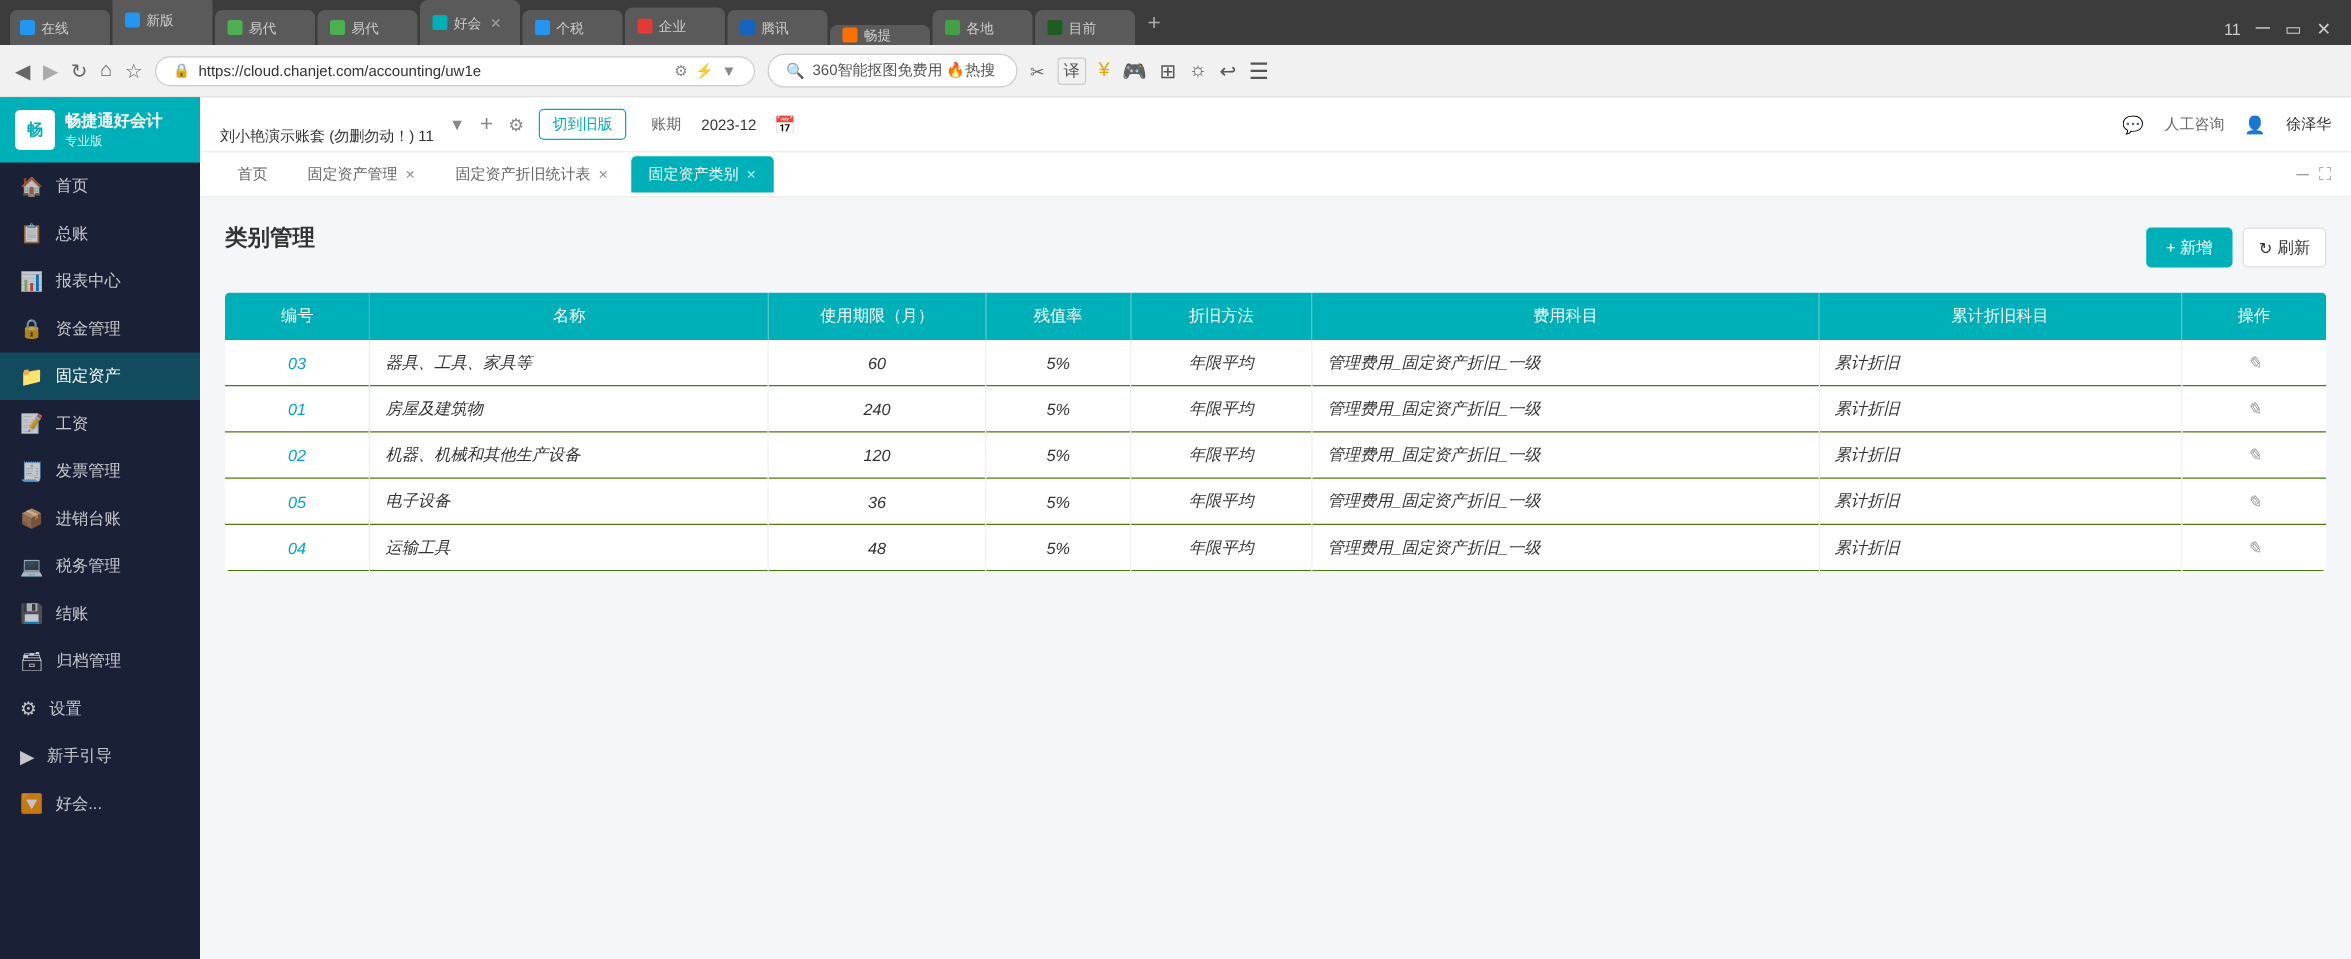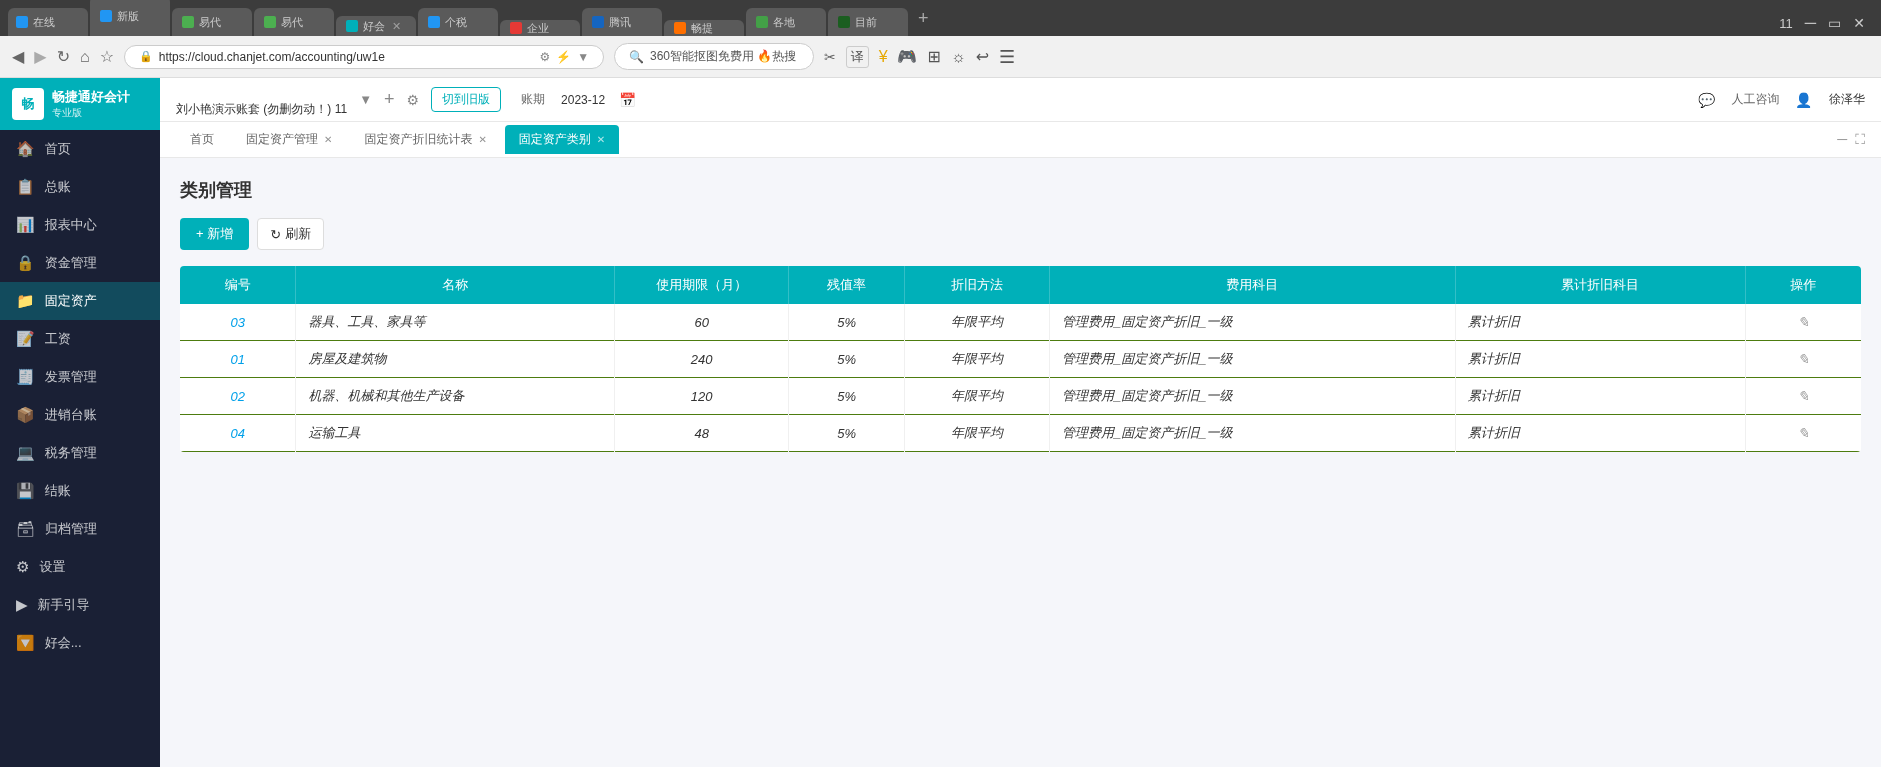--- a/index.html
+++ b/index.html
@@ -65,30 +65,30 @@
     <span>新版</span>
   </div>
   <div style="background:#5a5a5a;color:#ccc;padding:4px 10px;border-radius:6px 6px 0 0;font-size:11px;display:flex;align-items:center;gap:5px;height:28px;min-width:80px;">
     <span style="width:12px;height:12px;background:#4CAF50;border-radius:2px;display:inline-block;flex-shrink:0;"></span>
     <span>易代</span>
   </div>
   <div style="background:#5a5a5a;color:#ccc;padding:4px 10px;border-radius:6px 6px 0 0;font-size:11px;display:flex;align-items:center;gap:5px;height:28px;min-width:80px;">
     <span style="width:12px;height:12px;background:#4CAF50;border-radius:2px;display:inline-block;flex-shrink:0;"></span>
     <span>易代</span>
   </div>
-  <div style="background:#5a5a5a;color:#ccc;padding:4px 10px;border-radius:6px 6px 0 0;font-size:11px;display:flex;align-items:center;gap:5px;height:20px;min-width:80px;">
+  <div style="background:#5a5a5a;color:#ccc;padding:4px 10px;border-radius:6px 6px 0 0;font-size:11px;display:flex;align-items:center;gap:5px;height:36px;min-width:80px;">
     <span style="width:12px;height:12px;background:#00b0b9;border-radius:2px;display:inline-block;flex-shrink:0;"></span>
     <span>好会</span>
     <span style="font-size:11px;opacity:0.6;margin-left:2px;">✕</span>
   </div>
   <div style="background:#5a5a5a;color:#ccc;padding:4px 10px;border-radius:6px 6px 0 0;font-size:11px;display:flex;align-items:center;gap:5px;height:28px;min-width:80px;">
     <span style="width:12px;height:12px;background:#2196F3;border-radius:2px;display:inline-block;flex-shrink:0;"></span>
     <span>个税</span>
   </div>
-  <div style="background:#5a5a5a;color:#ccc;padding:4px 10px;border-radius:6px 6px 0 0;font-size:11px;display:flex;align-items:center;gap:5px;height:16px;min-width:80px;">
+  <div style="background:#5a5a5a;color:#ccc;padding:4px 10px;border-radius:6px 6px 0 0;font-size:11px;display:flex;align-items:center;gap:5px;height:30px;min-width:80px;">
     <span style="width:12px;height:12px;background:#e53935;border-radius:2px;display:inline-block;flex-shrink:0;"></span>
     <span>企业</span>
   </div>
   <div style="background:#5a5a5a;color:#ccc;padding:4px 10px;border-radius:6px 6px 0 0;font-size:11px;display:flex;align-items:center;gap:5px;height:28px;min-width:80px;">
     <span style="width:12px;height:12px;background:#1565C0;border-radius:2px;display:inline-block;flex-shrink:0;"></span>
     <span>腾讯</span>
   </div>
   <div style="background:#5a5a5a;color:#ccc;padding:4px 10px;border-radius:6px 6px 0 0;font-size:11px;display:flex;align-items:center;gap:5px;height:16px;min-width:80px;">
     <span style="width:12px;height:12px;background:#FF6F00;border-radius:2px;display:inline-block;flex-shrink:0;"></span>
     <span>畅提</span>
@@ -243,21 +243,21 @@
         <span>固定资产类别</span>
         <span class="close-x">✕</span>
       </div>
       <div style="margin-left:auto;display:flex;gap:8px;">
         <span style="cursor:pointer;color:#999;font-size:14px;">─</span>
         <span style="cursor:pointer;color:#999;font-size:14px;">⛶</span>
       </div>
     </div>
 
     <div class="content-area">
-      <div style="display:flex;justify-content:space-between;align-items:flex-start;margin-bottom:16px;flex-direction:column;">
+      <div style="display:flex;justify-content:space-between;align-items:center;margin-bottom:16px;">
         <h2 class="page-title">类别管理</h2>
         <div class="toolbar" style="margin-bottom:0;">
           <button class="btn-add">+ 新增</button>
           <button class="btn-refresh">
             <span>↻</span>
             <span>刷新</span>
           </button>
         </div>
       </div>
 
@@ -299,20 +299,30 @@
       <td style="color:#00a0e9;cursor:pointer;">02</td>
       <td>机器、机械和其他生产设备</td>
       <td>120</td>
       <td>5%</td>
       <td>年限平均</td>
       <td style="text-align:left;">管理费用_固定资产折旧_一级</td>
       <td style="text-align:left;">累计折旧</td>
       <td style="cursor:pointer;"><span class="edit-icon">✎</span></td>
     </tr>
             <tr>
+      <td style="color:#00a0e9;cursor:pointer;">05</td>
+      <td>电子设备</td>
+      <td>36</td>
+      <td>5%</td>
+      <td>年限平均</td>
+      <td style="text-align:left;">管理费用_固定资产折旧_一级</td>
+      <td style="text-align:left;">累计折旧</td>
+      <td style="cursor:pointer;"><span class="edit-icon">✎</span></td>
+    </tr>
+            <tr>
       <td style="color:#00a0e9;cursor:pointer;">04</td>
       <td>运输工具</td>
       <td>48</td>
       <td>5%</td>
       <td>年限平均</td>
       <td style="text-align:left;">管理费用_固定资产折旧_一级</td>
       <td style="text-align:left;">累计折旧</td>
       <td style="cursor:pointer;"><span class="edit-icon">✎</span></td>
     </tr>
           </tbody>

